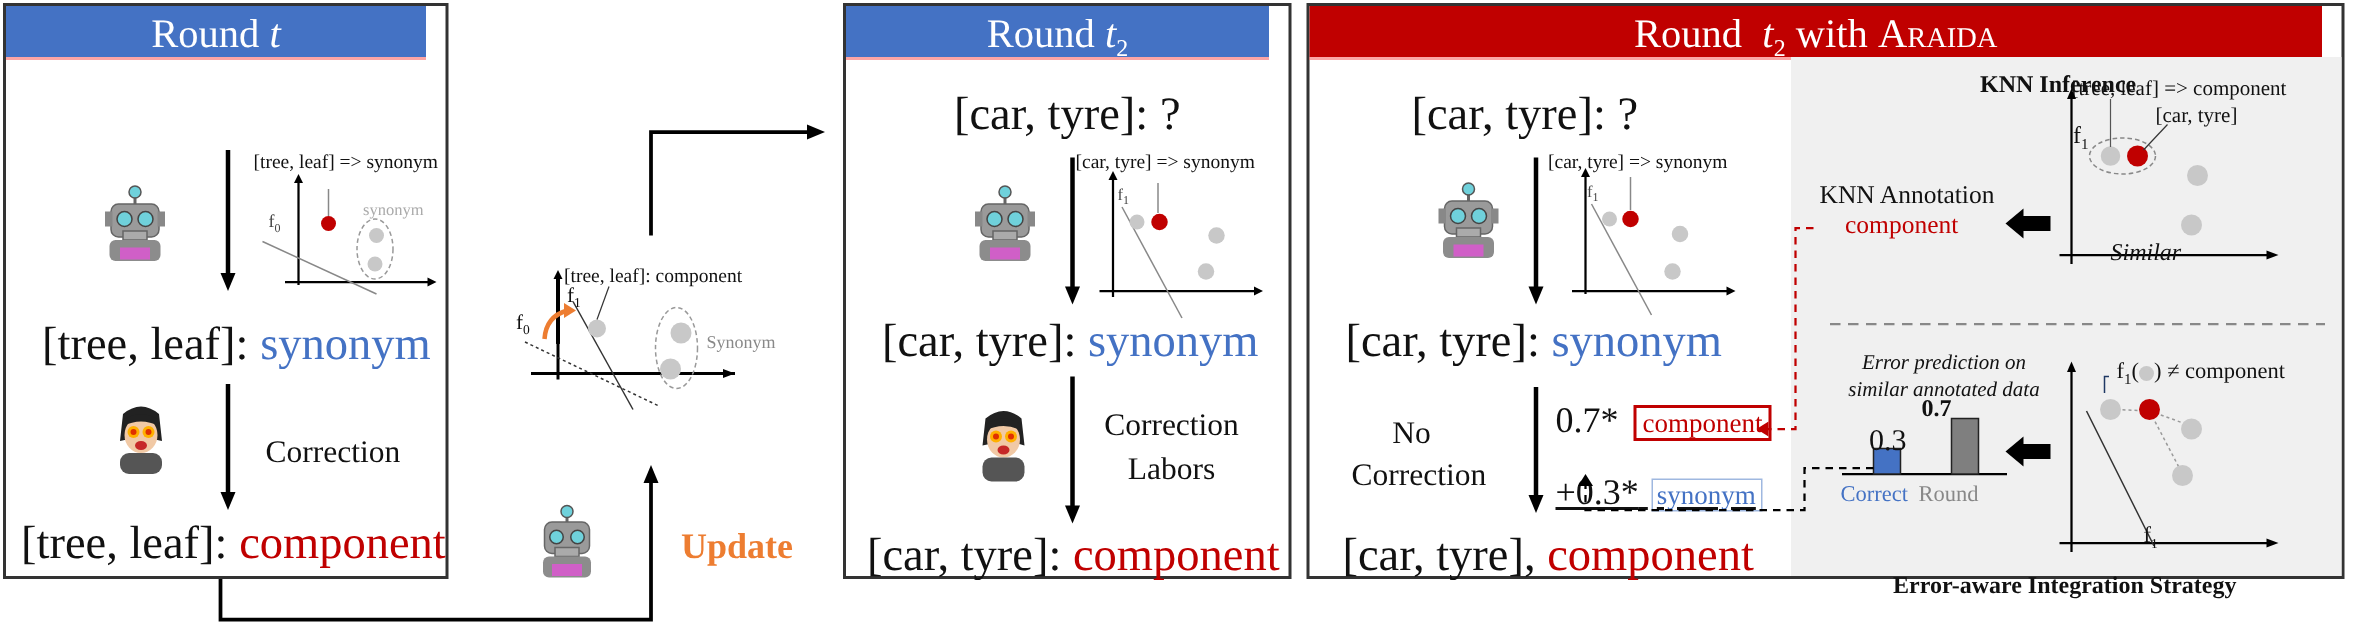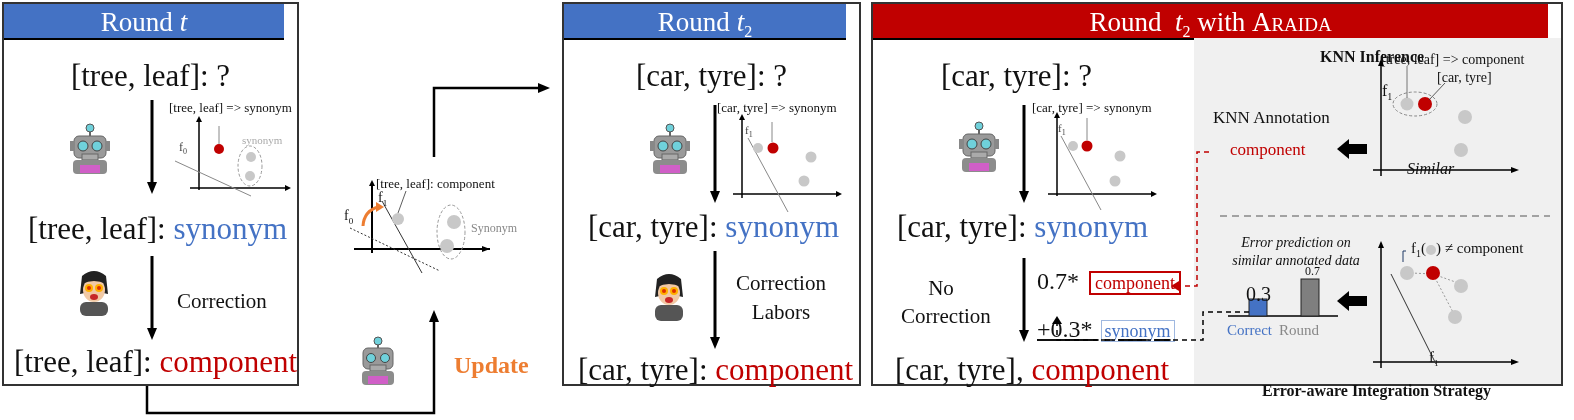--- a/index.html
+++ b/index.html
@@ -1,21 +1,21 @@
 <!DOCTYPE html>
 <html><head>
 <meta charset="utf-8">
 <style>
   html, body { margin:0; padding:0; }
   body { width:1574px; height:420px; background:#ffffff; position:relative; overflow:hidden;
          font-family:"Liberation Serif","DejaVu Serif",serif; color:#111; }
   .abs { position:absolute; }
   .panel { position:absolute; border:2px solid #333; background:#fff; box-sizing:border-box; }
   .hdr { position:absolute; left:0; top:0; right:13px; height:36px; color:#fff; font-size:27px;
-         text-align:center; line-height:36px; border-bottom:2px solid #000000; box-sizing:border-box; }
+         text-align:center; line-height:36px; border-bottom:2px solid #fca5a5; box-sizing:border-box; }
   .hdr.blue { background:#4472c4; }
   .hdr.red { background:#c00000; }
   .big { position:absolute; font-size:31px; white-space:nowrap; }
   .blue-t { color:#4472c4; }
   .red-t { color:#c00000; }
   .mid { position:absolute; font-size:21px; text-align:center; white-space:nowrap; }
   .small { position:absolute; font-size:14px; white-space:nowrap; }
   .gray-bg { position:absolute; background:#f0f0f0; }
   svg { position:absolute; overflow:visible; }
   .sc { font-variant:small-caps; }
@@ -23,21 +23,20 @@
   .ital { font-style:italic; }
 </style>
 </head>
 <body>
 
 <div class="panel" style="left:2px;top:2px;width:297px;height:384px;">
   <div class="hdr blue">
     <span>Round</span>
     <span class="ital">t</span>
   </div>
-  <div class="big" style="left:0;width:293px;text-align:center;top:54px;">[tree, leaf]: ?</div>
 
   <svg width="44" height="50" style="left:64px;top:120px;">
     <line x1="22" y1="4" x2="22" y2="12" stroke="#666" stroke-width="2"></line>
     <circle cx="22" cy="4" r="4" fill="#6fd1db" stroke="#555" stroke-width="1"></circle>
     <rect x="6" y="12" width="32" height="22" rx="5" fill="#9a9a9a" stroke="#666"></rect>
     <rect x="2" y="17" width="5" height="10" fill="#888"></rect>
       <rect x="37" y="17" width="5" height="10" fill="#888"></rect>
     <circle cx="15" cy="22" r="5" fill="#6fd1db" stroke="#444"></circle>
       <circle cx="29" cy="22" r="5" fill="#6fd1db" stroke="#444"></circle>
     <rect x="14" y="30" width="16" height="6" fill="#aaa" stroke="#666"></rect>
@@ -297,21 +296,21 @@
       <span>+0.3*</span>
       <span style="color:#4472c4;font-size:18px;border:1px solid #9fb8e0;padding:0 3px;margin-left:2px;">synonym</span>
     </div>
   </div>
 
   <div class="big" style="left:22px;top:348px;">
     <span>[car, tyre], </span><span class="red-t">component</span>
   </div>
 
   <div class="abs bold" style="left:447px;top:44px;font-size:16px;">KNN Inference</div>
-  <div class="mid" style="left:340px;top:104px;font-size:17px;">KNN Annotation</div>
+  <div class="mid" style="left:340px;top:116px;font-size:17px;">KNN Annotation</div>
   <div class="mid" style="left:357px;top:136px;font-size:17px;color:#c00000;">component</div>
   <svg width="30" height="20" style="left:464px;top:135px;">
     <rect x="10" y="5" width="20" height="10" fill="#000"></rect>
     <polygon points="0,10 12,0 12,20" fill="#000"></polygon>
   </svg>
 
   <div class="small" style="left:508px;top:48px;font-size:14px;">[tree, leaf] =&gt; component</div>
   <div class="small" style="left:564px;top:66px;font-size:14px;">[car, tyre]</div>
   <svg width="160" height="120" style="left:500px;top:54px;">
     <line x1="8" y1="118" x2="8" y2="6" stroke="#000" stroke-width="1.5"></line>
@@ -338,21 +337,21 @@
   <div class="small ital" style="left:343px;top:230px;font-size:14px;text-align:center;width:160px;line-height:18px;">
     <div>Error prediction on</div>
     <div>similar annotated data</div>
   </div>
   <svg width="120" height="90" style="left:355px;top:262px;">
     <line x1="0" y1="50" x2="110" y2="50" stroke="#000" stroke-width="1.5"></line>
     <rect x="21" y="33" width="18" height="17" fill="#4472c4" stroke="#222"></rect>
     <rect x="73" y="13" width="18" height="37" fill="#7f7f7f" stroke="#222"></rect>
   </svg>
   <div class="small" style="left:373px;top:279px;font-size:20px;">0.3</div>
-  <div class="small" style="left:432px;top:260px;font-size:12px;">0.7</div>
+  <div class="small" style="left:408px;top:260px;font-size:16px;font-weight:bold;">0.7</div>
   <div class="small" style="left:354px;top:318px;font-size:15px;color:#4472c4;">Correct</div>
   <div class="small" style="left:406px;top:318px;font-size:15px;color:#888;">Round</div>
 
   <svg width="30" height="20" style="left:464px;top:287px;">
     <rect x="10" y="5" width="20" height="10" fill="#000"></rect>
     <polygon points="0,10 12,0 12,20" fill="#000"></polygon>
   </svg>
 
   <div class="small" style="left:538px;top:236px;font-size:15px;">
     <span>f</span><sub style="font-size:10px;">1</sub>(<span style="display:inline-block;width:10px;height:10px;border-radius:50%;background:#c8c8c8;vertical-align:middle;"></span>)

